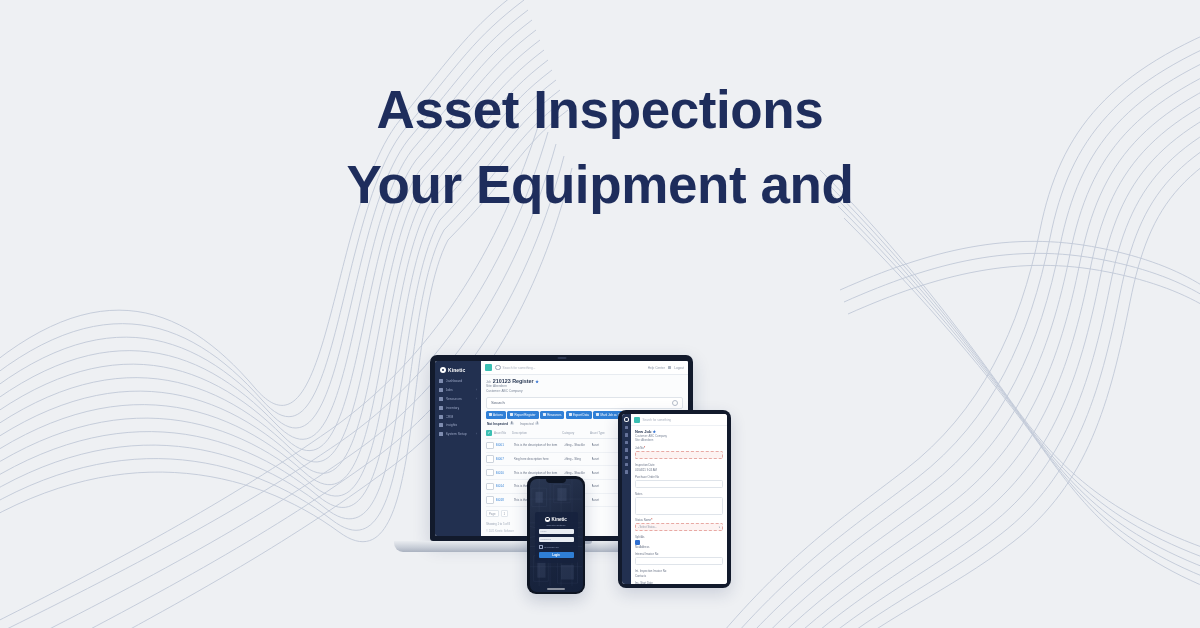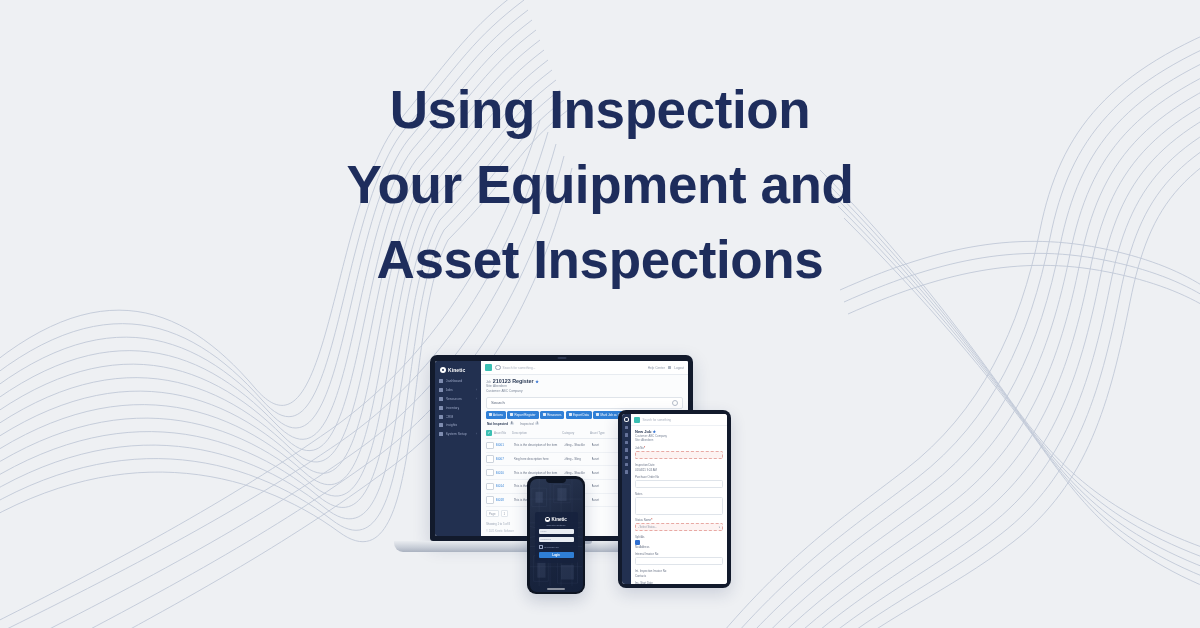--- a/index.html
+++ b/index.html
@@ -232,23 +232,22 @@
     <path d="M838 206 C 918 286, 984 366, 1034 436 C 1084 506, 1128 556, 1258 596"></path>
     <path d="M844 218 C 924 298, 992 378, 1042 448 C 1092 518, 1134 568, 1264 608"></path>
 
     <path d="M840 290 C 930 250, 1010 230, 1100 248 C 1190 266, 1230 300, 1260 340"></path>
     <path d="M844 302 C 934 262, 1014 242, 1104 260 C 1194 278, 1234 312, 1264 352"></path>
     <path d="M848 314 C 938 274, 1018 254, 1108 272 C 1198 290, 1238 324, 1268 364"></path>
   </g>
 </svg>
 
 <h1 class="headline">
-  <span class="ln">Using Inspection</span>
+  <span class="ln">Asset Inspections</span>
   <span class="ln">Your Equipment and</span>
-  <span class="ln">Asset Inspections</span>
 </h1>
 
 <div class="devices">
 
   <div class="laptop">
     <div class="laptop-body">
       <div class="laptop-cam"></div>
       <div class="laptop-screen">
 
         <div class="lp-side">

